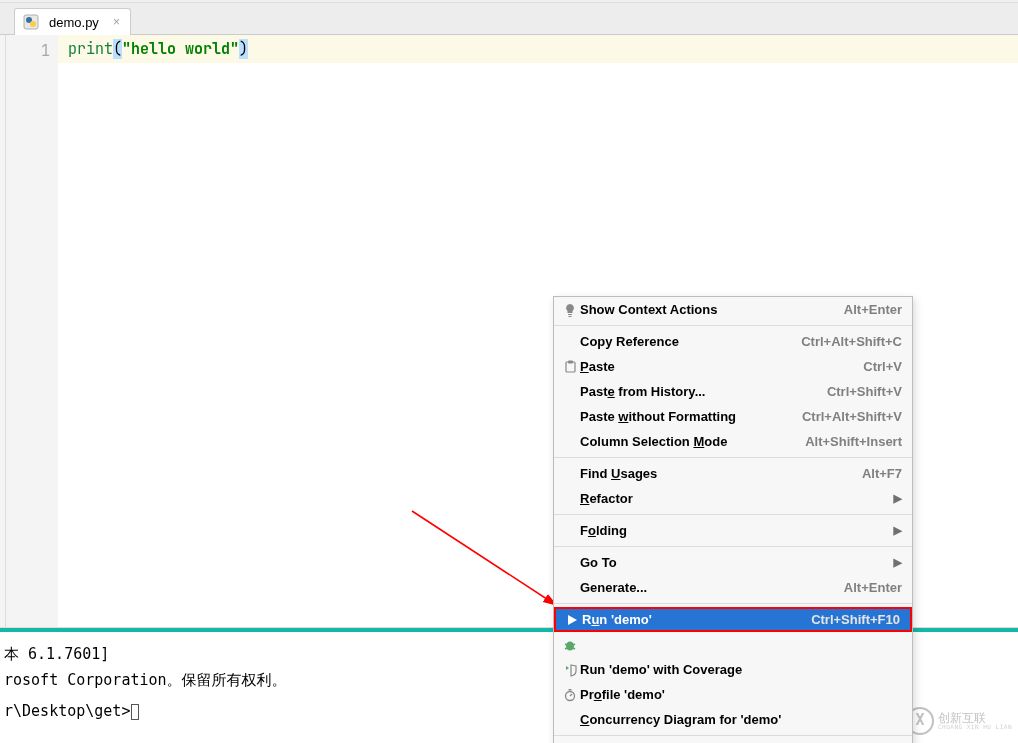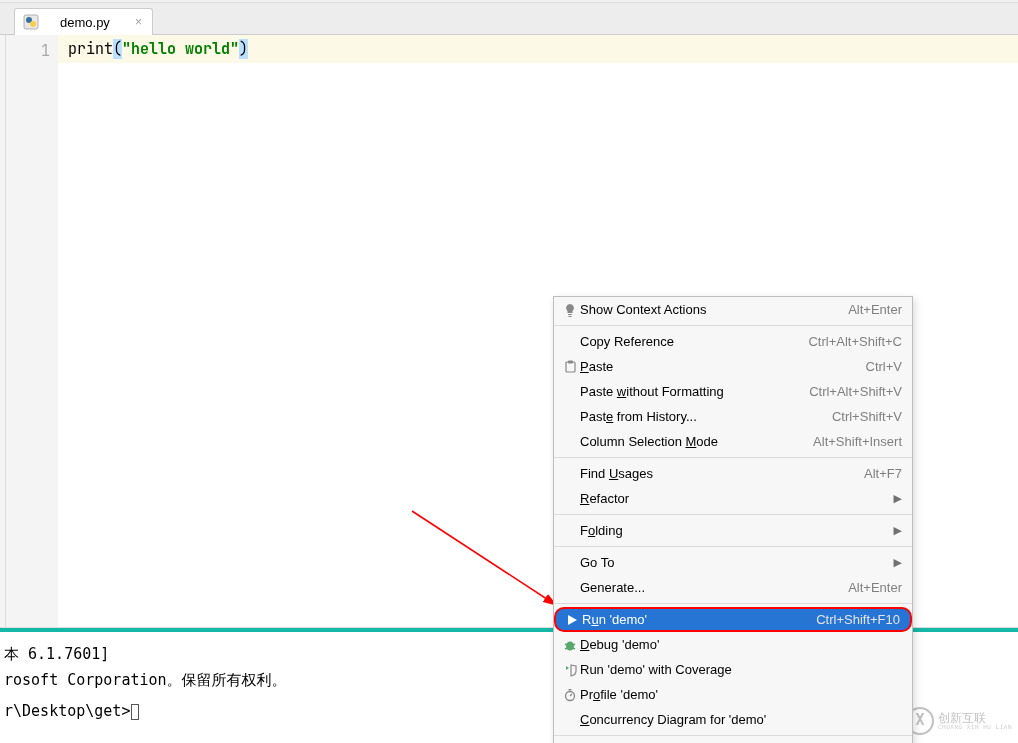--- a/index.html
+++ b/index.html
@@ -1,37 +1,37 @@
 <!DOCTYPE html>
 <html><head>
 <meta charset="utf-8">
 <style>
   * { margin: 0; padding: 0; box-sizing: border-box; }
   html, body { width: 1018px; height: 743px; font-family: "Segoe UI", Arial, sans-serif; font-size: 13px; color: #000; background: #fff; overflow: hidden; }
   .top-border { height: 3px; background: #f0f0f0; border-bottom: 1px solid #ddd; }
 
   .tab-bar { height: 32px; background: #ededed; display: flex; align-items: flex-end; border-bottom: 1px solid #ccc; padding-left: 14px; }
-  .tab { display: flex; align-items: center; gap: 21px; background: #fff; border: 1px solid #ccc; border-bottom: none; padding: 5px 10px 5px 8px; border-top-left-radius: 3px; border-top-right-radius: 3px; position: relative; top: 1px; }
+  .tab { display: flex; align-items: center; gap: 10px; background: #fff; border: 1px solid #ccc; border-bottom: none; padding: 5px 10px 5px 8px; border-top-left-radius: 3px; border-top-right-radius: 3px; position: relative; top: 1px; }
   .tab-close { color: #9e9e9e; font-size: 12px; margin-left: 4px; }
 
   .editor-wrap { height: 593px; display: flex; border-bottom: 1px solid #ddd; position: relative; }
   .left-strip { width: 6px; background: #f4f4f4; border-right: 1px solid #ddd; }
   .gutter { width: 52px; background: #f4f4f4; text-align: right; padding: 6px 8px 0 0; color: #a8a8a8; font-family: "JetBrains Mono","Consolas",monospace; font-size: 15px; }
   .code-area { flex: 1; background: #fff; position: relative; }
   .code-line { padding: 6px 10px; font-family: "JetBrains Mono","Consolas",monospace; font-size: 15px; background: #fcf9e6; height: 28px; display: flex; align-items: center; }
-  .tok-fn { color: #000000; }
+  .tok-fn { color: #15803d; }
   .tok-par { color: #000; }
   .tok-str { color: #008000; font-weight: bold; }
   .caret-hl { background: #bbe0ff; padding: 0 0px; display: inline-block; }
 
   .arrow-svg { position: absolute; left: 408px; top: 472px; width: 160px; height: 105px; pointer-events: none; }
 
   .context-menu { position: absolute; left: 553px; top: 261px; width: 360px; background: #f7f7f7; border: 1px solid #bdbdbd; box-shadow: 2px 3px 8px rgba(0,0,0,0.15); font-size: 13px; z-index: 10; }
-  .cm-item { display: flex; align-items: center; height: 25px; padding: 0 10px 0 6px; position: relative; }
-  .cm-item.sel { background: #2675d4; color: #fff; border-radius: 10px; }
+  .cm-item { display: flex; align-items: center; height: 25px; padding: 0 10px 0 6px; position: relative; font-weight: bold; }
+  .cm-item.sel { background: #2675d4; color: #fff; }
   .cm-icon { width: 20px; display: flex; justify-content: center; align-items: center; color: #6e6e6e; font-size: 13px; }
   .cm-item.sel .cm-icon { color: #fff; }
   .cm-label { flex: 1; white-space: nowrap; }
   .cm-label u { text-decoration: underline; }
   .cm-shortcut { color: #808080; font-size: 13px; margin-left: 8px; white-space: nowrap; }
   .cm-item.sel .cm-shortcut { color: #e5e5e5; }
   .cm-sub { color: #707070; margin-left: auto; font-size: 11px; }
   .cm-sep { height: 1px; background: #dcdcdc; margin: 3px 0; }
   .run-box { border: 2px solid #ff0000; box-sizing: border-box; }
   .run-triangle { border-style: solid; border-width: 5px 0 5px 9px; border-color: transparent transparent transparent #59a869; }
@@ -113,27 +113,27 @@
         <svg width="13" height="13" viewBox="0 0 13 13">
             <rect x="2" y="2" width="9" height="10" rx="1" fill="none" stroke="#888" stroke-width="1.2"></rect>
             <rect x="4" y="0.5" width="5" height="3" rx="1" fill="#888"></rect>
           </svg>
       </span>
       <span class="cm-label"><u>P</u>aste</span>
       <span class="cm-shortcut">Ctrl+V</span>
     </div>
     <div class="cm-item">
       <span class="cm-icon"></span>
+      <span class="cm-label">Past<u>e</u> from History...</span>
+      <span class="cm-shortcut">Ctrl+Shift+V</span>
+    </div>
+    <div class="cm-item">
+      <span class="cm-icon"></span>
       <span class="cm-label">Paste <u>w</u>ithout Formatting</span>
       <span class="cm-shortcut">Ctrl+Alt+Shift+V</span>
-    </div>
-    <div class="cm-item">
-      <span class="cm-icon"></span>
-      <span class="cm-label">Past<u>e</u> from History...</span>
-      <span class="cm-shortcut">Ctrl+Shift+V</span>
     </div>
     <div class="cm-item">
       <span class="cm-icon"></span>
       <span class="cm-label">Column Selection <u>M</u>ode</span>
       <span class="cm-shortcut">Alt+Shift+Insert</span>
     </div>
     <div class="cm-sep"></div>
     <div class="cm-item">
       <span class="cm-icon"></span>
       <span class="cm-label">Find <u>U</u>sages</span>
@@ -172,21 +172,20 @@
     <div class="cm-item">
       <span class="cm-icon bug-icn">
         <svg width="14" height="14" viewBox="0 0 14 14">
             <ellipse cx="7" cy="8" rx="4" ry="4.5" fill="#59a869"></ellipse>
             <line x1="2" y1="6" x2="4" y2="7" stroke="#59a869" stroke-width="1.4"></line>
             <line x1="12" y1="6" x2="10" y2="7" stroke="#59a869" stroke-width="1.4"></line>
             <line x1="2" y1="11" x2="4" y2="10" stroke="#59a869" stroke-width="1.4"></line>
             <line x1="12" y1="11" x2="10" y2="10" stroke="#59a869" stroke-width="1.4"></line>
           </svg>
       </span>
-      <span class="cm-label"><u>D</u>ebug 'demo'</span>
     </div>
     <div class="cm-item">
       <span class="cm-icon shield-icn">
         <svg width="14" height="14" viewBox="0 0 14 14">
             <polygon points="3,3 6,5 3,7" fill="#59a869"></polygon>
             <path d="M8 2 L13 3 L13 8 Q13 12 8 13 Q8 13 8 13 Z" fill="none" stroke="#888" stroke-width="1.2"></path>
           </svg>
       </span>
       <span class="cm-label">Run 'demo' with Coverage</span>
     </div>

